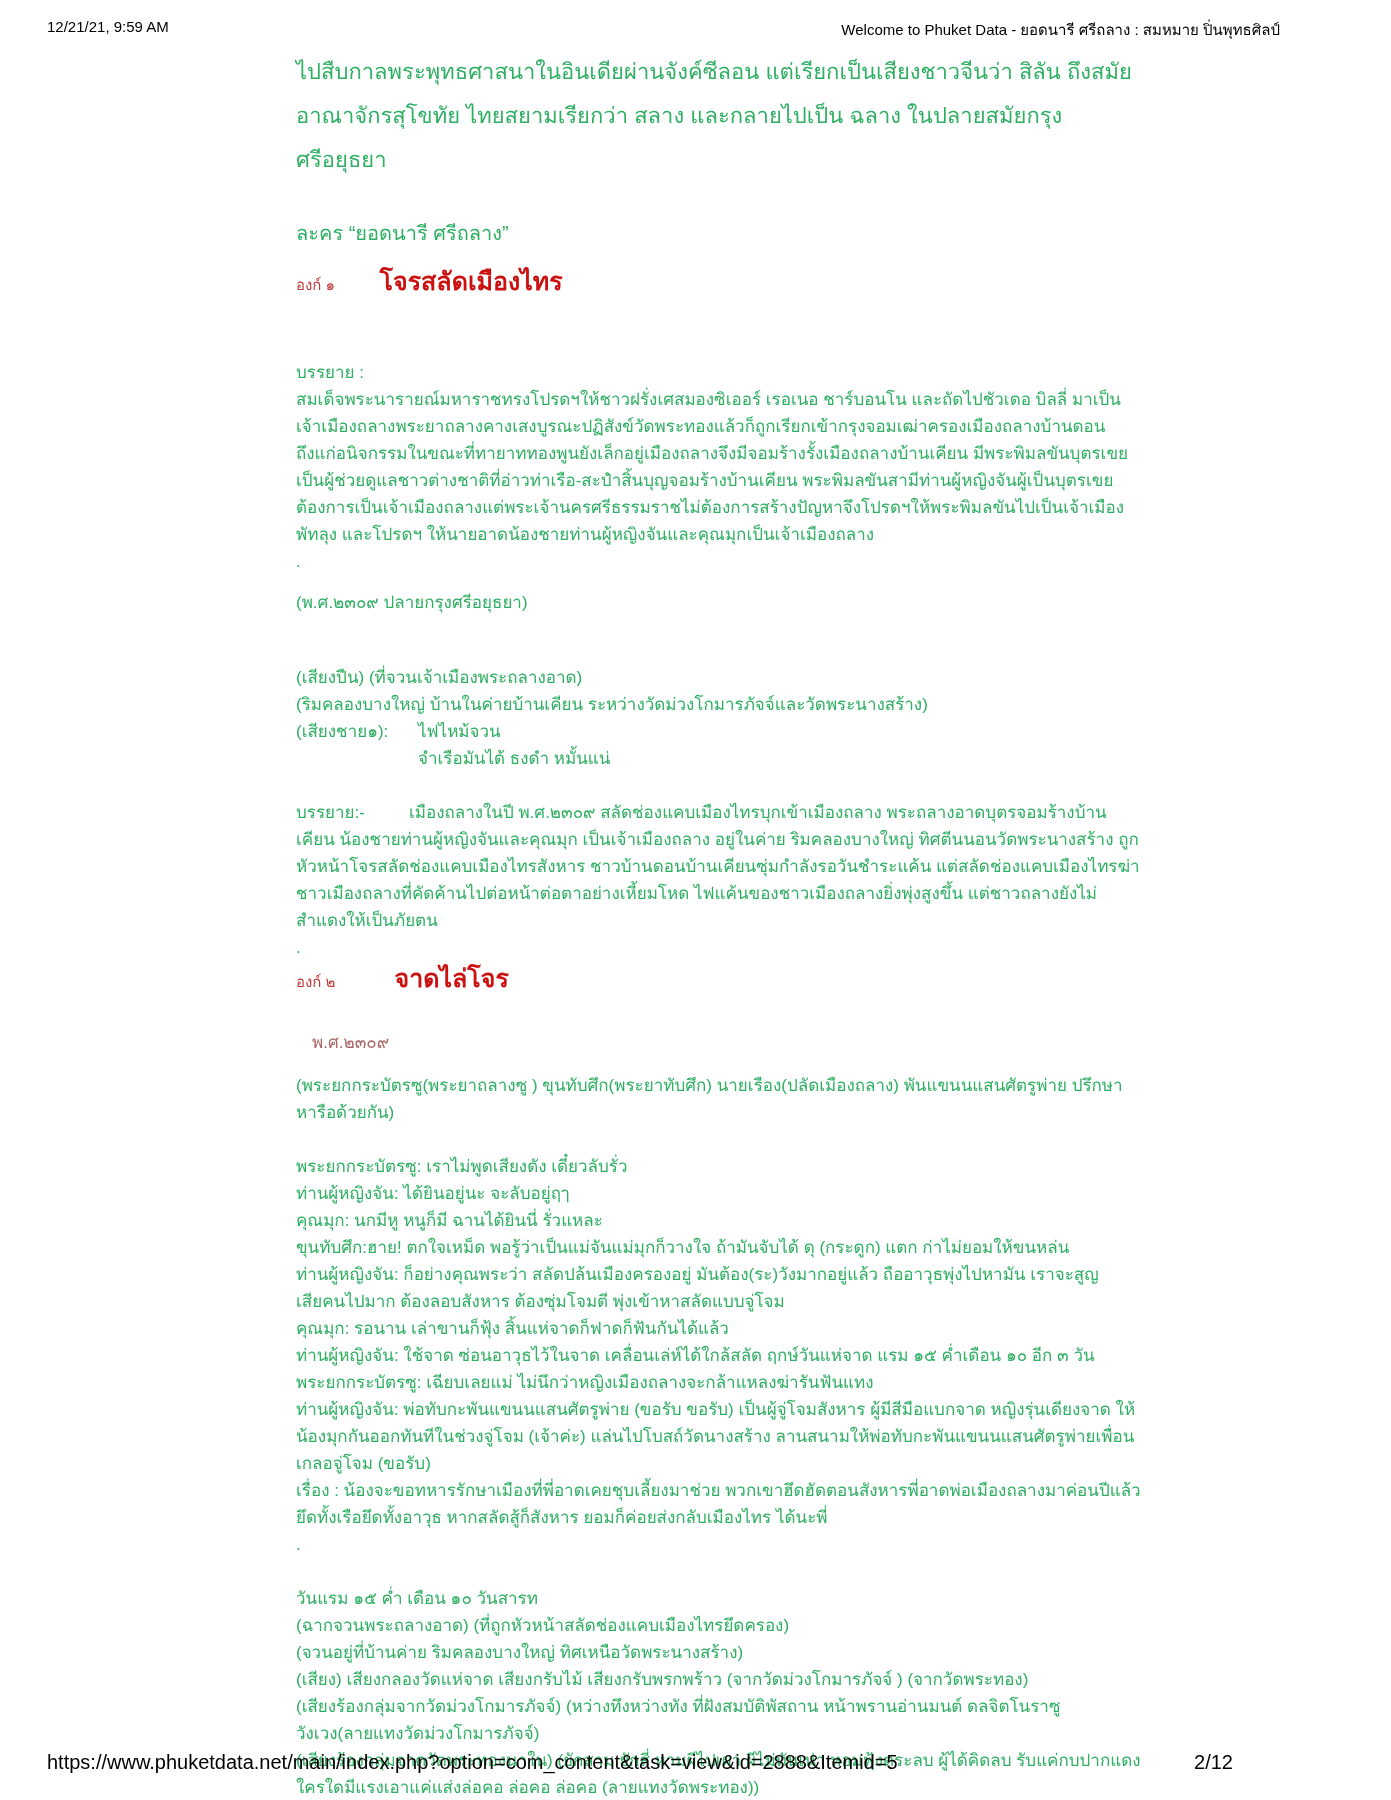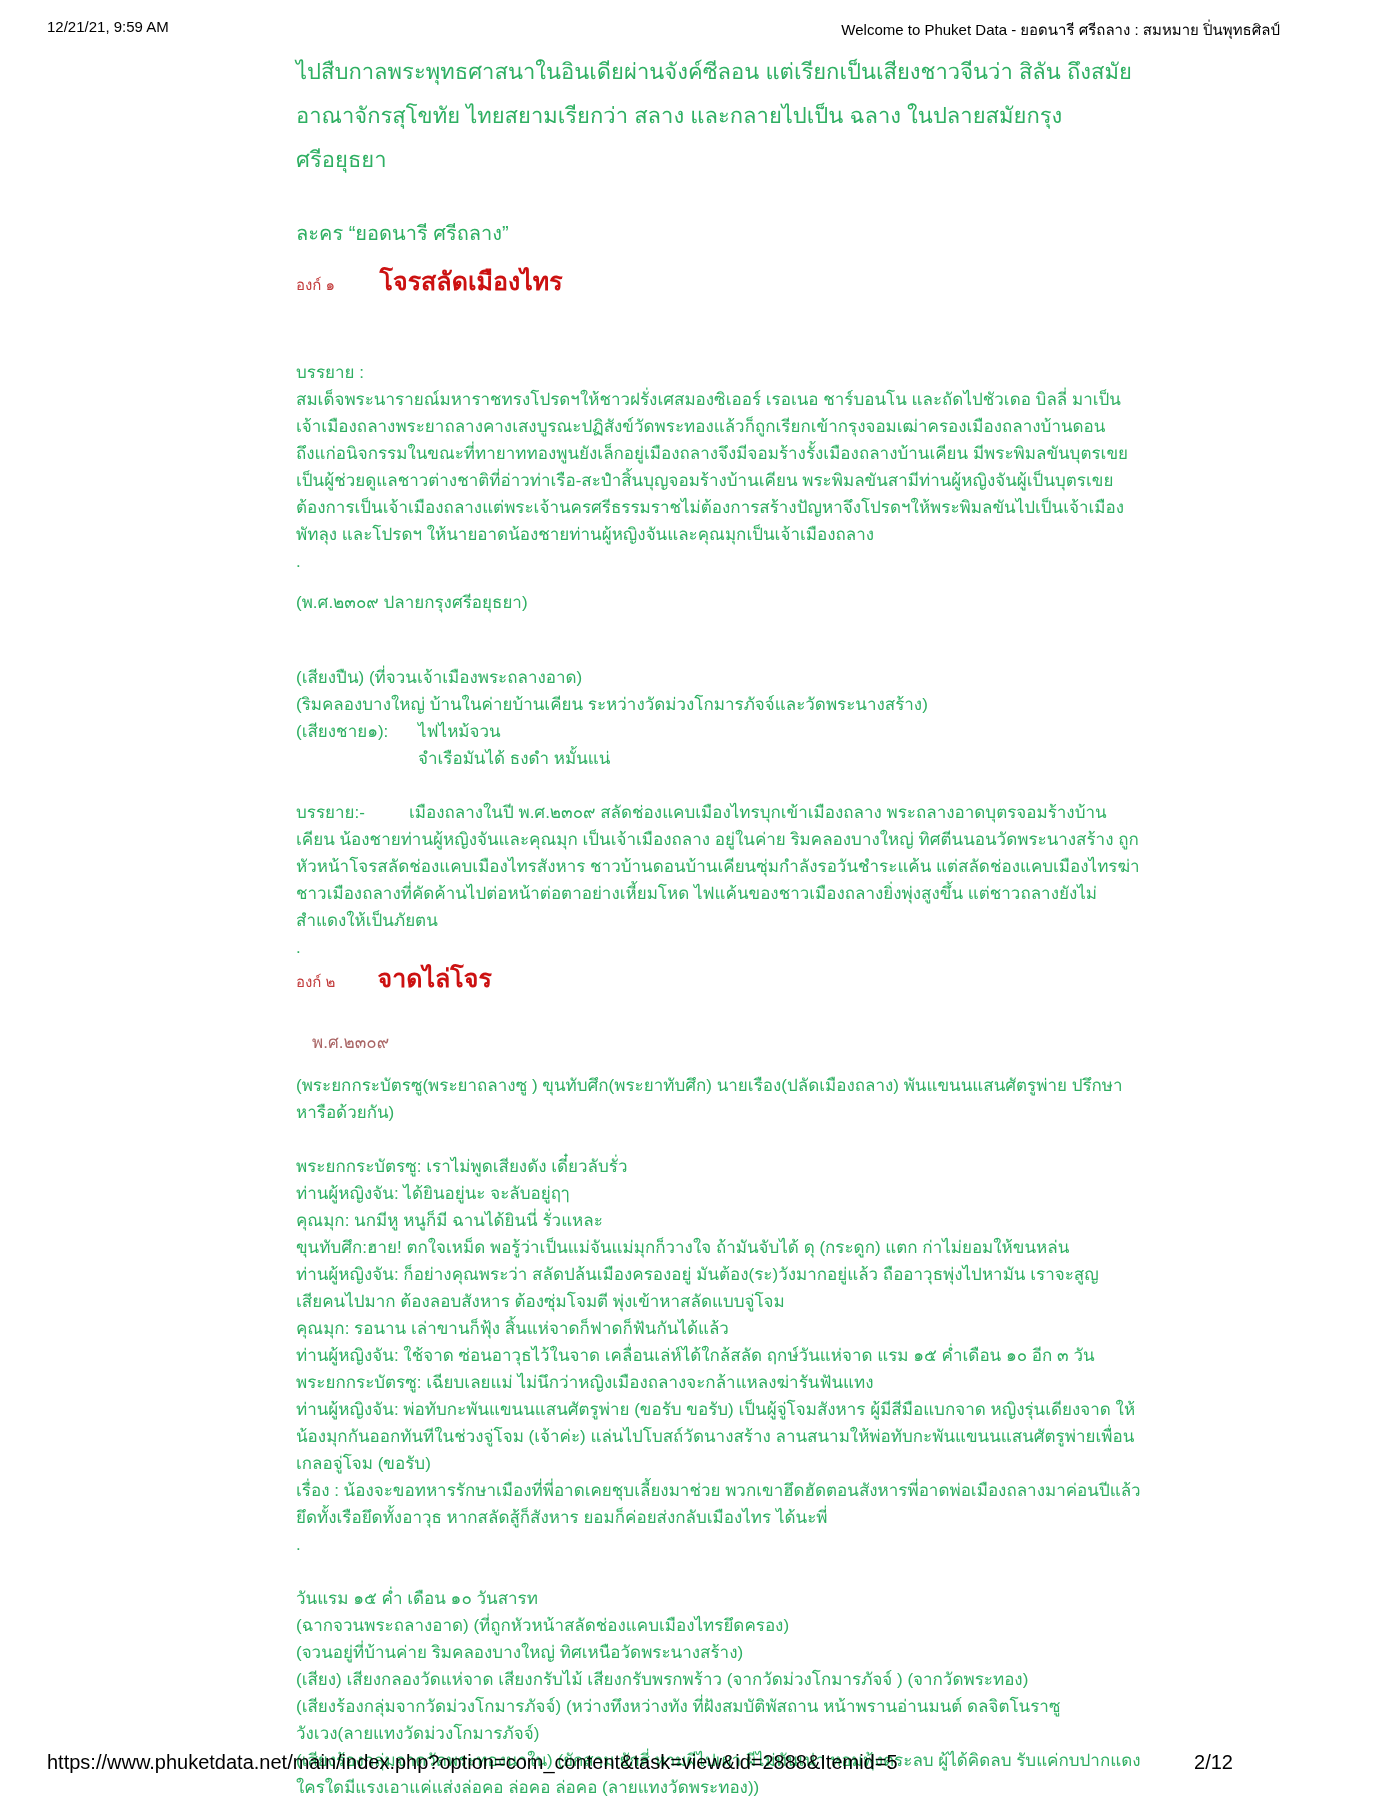--- a/index.html
+++ b/index.html
@@ -44,21 +44,21 @@
     margin: 0 0 36px 0;
   }
   .play-title {
     font-size: 20px;
     line-height: 30px;
     margin: 0 0 16px 0;
   }
   .act-heading { margin: 0 0 30px 0; line-height: 34px; }
   .act-label { color: #c23b3b; font-size: 15px; }
   .act-title { color: #cc1111; font-size: 25px; font-weight: bold; margin-left: 40px; }
-  .act-heading.tight .act-label { margin-right: 2px; }
+  .act-heading.tight .act-label { margin-right: 19px; }
   .body-line, .body-par, .dot-line {
     font-size: 17px;
     line-height: 27px;
     margin: 0;
   }
   .body-par { margin: 0; }
   .gap-s { height: 14px; }
   .gap-m { height: 27px; }
   .gap-l { height: 48px; }
   .label-tab { display: inline-block; width: 44px; }

